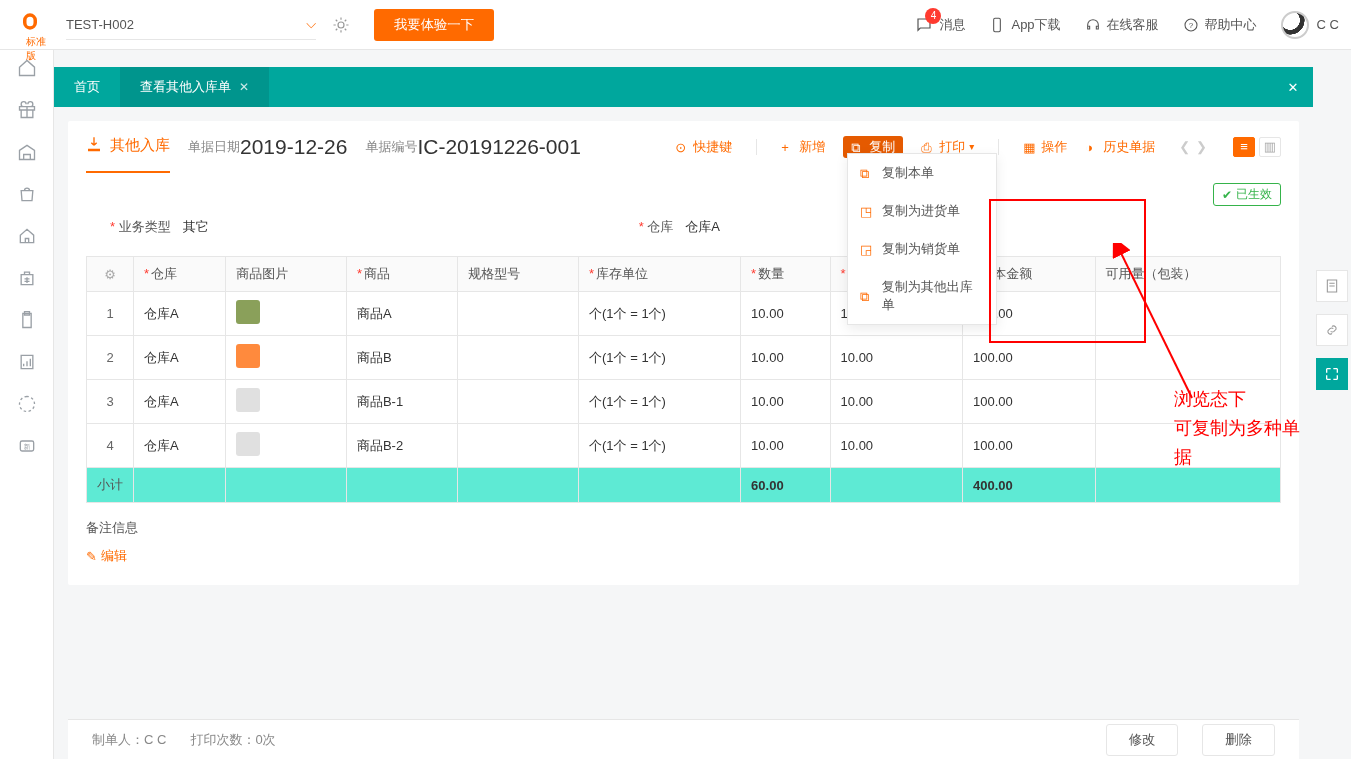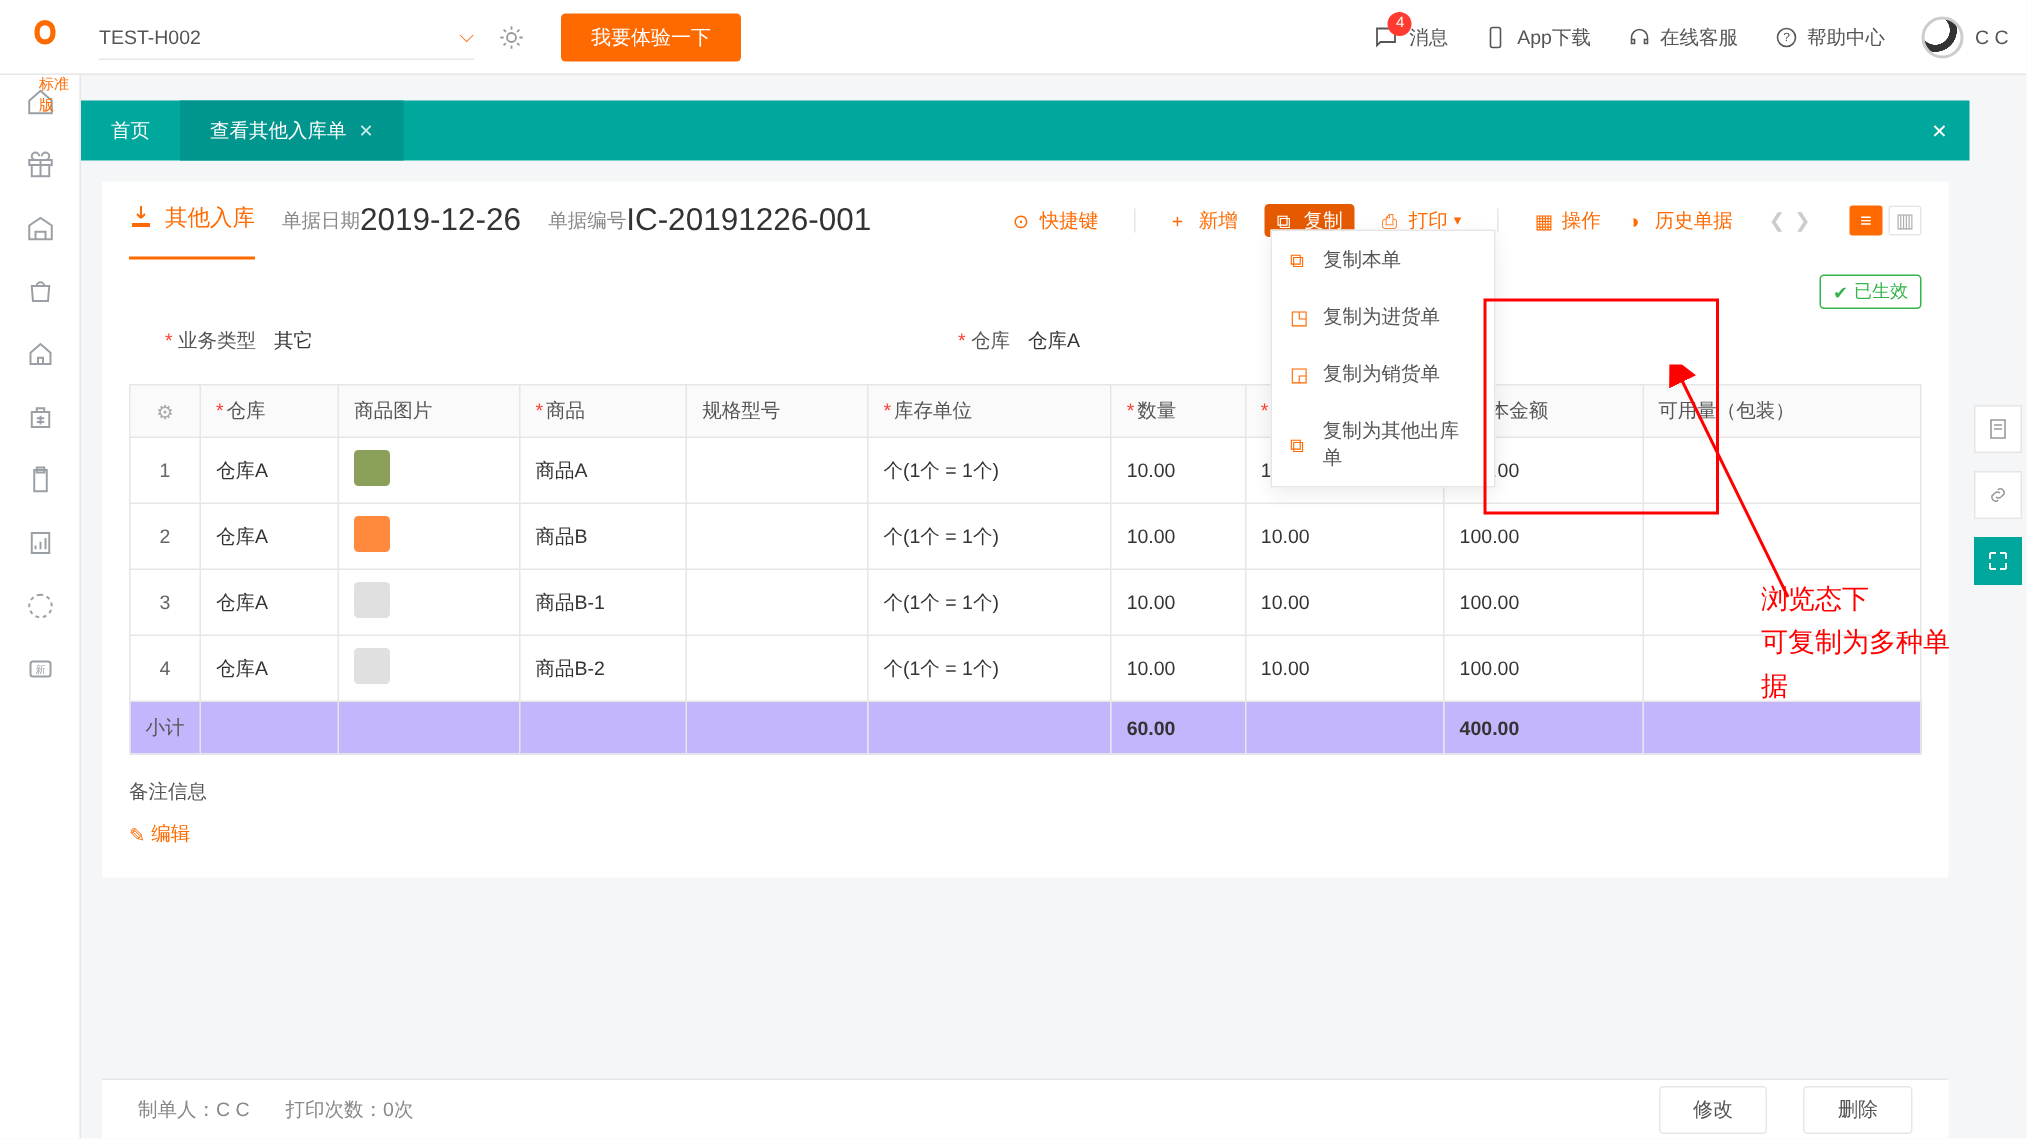--- a/index.html
+++ b/index.html
@@ -13,21 +13,21 @@
     --green:#35b34a;
     font-family:"Microsoft YaHei","PingFang SC",Arial,sans-serif;
   }
   *{box-sizing:border-box;}
   html,body{margin:0;padding:0;height:100%;color:var(--text);font-size:13px;}
   body{background:var(--bg);overflow:hidden;}
 
   
   .topbar{height:50px;background:#fff;display:flex;align-items:center;padding:0 12px;border-bottom:1px solid var(--border);}
   .logo{width:36px;height:36px;display:flex;align-items:center;justify-content:center;color:var(--orange);}
-  .logo-sub{font-size:10px;color:var(--orange);position:absolute;top:42px;left:14px;}
+  .logo-sub{font-size:10px;color:var(--orange);position:absolute;top:28px;left:14px;}
   .org-select{margin-left:18px;width:250px;height:30px;border-bottom:1px solid var(--border);display:flex;align-items:center;justify-content:space-between;color:#555;}
   .org-select .caret{color:var(--orange);}
   .gear{margin-left:16px;color:#999;}
   .try-btn{margin-left:24px;background:var(--orange);color:#fff;border:none;height:32px;padding:0 20px;border-radius:3px;cursor:pointer;}
   .top-spacer{flex:1;}
   .top-action{display:flex;align-items:center;gap:6px;margin-left:24px;color:#555;cursor:pointer;position:relative;}
   .badge{position:absolute;top:-8px;left:10px;background:#ff3b30;color:#fff;border-radius:50%;width:16px;height:16px;font-size:10px;display:flex;align-items:center;justify-content:center;}
   .avatar{width:28px;height:28px;border-radius:50%;background:radial-gradient(circle at 30% 30%,#fff 0 40%,#333 41% 60%,#fff 61% 100%);border:2px solid #ccc;margin-left:24px;}
 
   
@@ -78,21 +78,21 @@
   table{width:100%;border-collapse:collapse;}
   th,td{border:1px solid var(--border);padding:8px 10px;text-align:left;font-weight:normal;white-space:nowrap;}
   thead th{background:#fafafa;color:#555;}
   thead th .req{margin-right:2px;}
   tbody td.num{text-align:center;color:#666;}
   tbody td.rnum{color:#333;}
   .thumb{width:24px;height:24px;border-radius:3px;display:inline-block;}
   .thumb.green{background:#8aa05a;}
   .thumb.orange{background:#ff8a3d;}
   .thumb.grey{background:#e0e0e0;}
-  tr.subtotal td{background:#c4b5fd;font-weight:bold;}
+  tr.subtotal td{background:#5eead4;font-weight:bold;}
   tr.subtotal td:first-child{text-align:center;font-weight:normal;color:#555;}
 
   .remark-title{margin-top:16px;color:#555;}
   .remark-empty{margin-top:10px;color:#bbb;}
   .edit-link{margin-top:10px;color:var(--orange);display:flex;align-items:center;gap:4px;cursor:pointer;}
 
   
   .footer{height:40px;background:#fff;border-top:1px solid var(--border);display:flex;align-items:center;padding:0 24px;gap:24px;position:absolute;bottom:0;left:14px;right:14px;}
   .footer .info{color:#888;}
   .footer-spacer{flex:1;}

